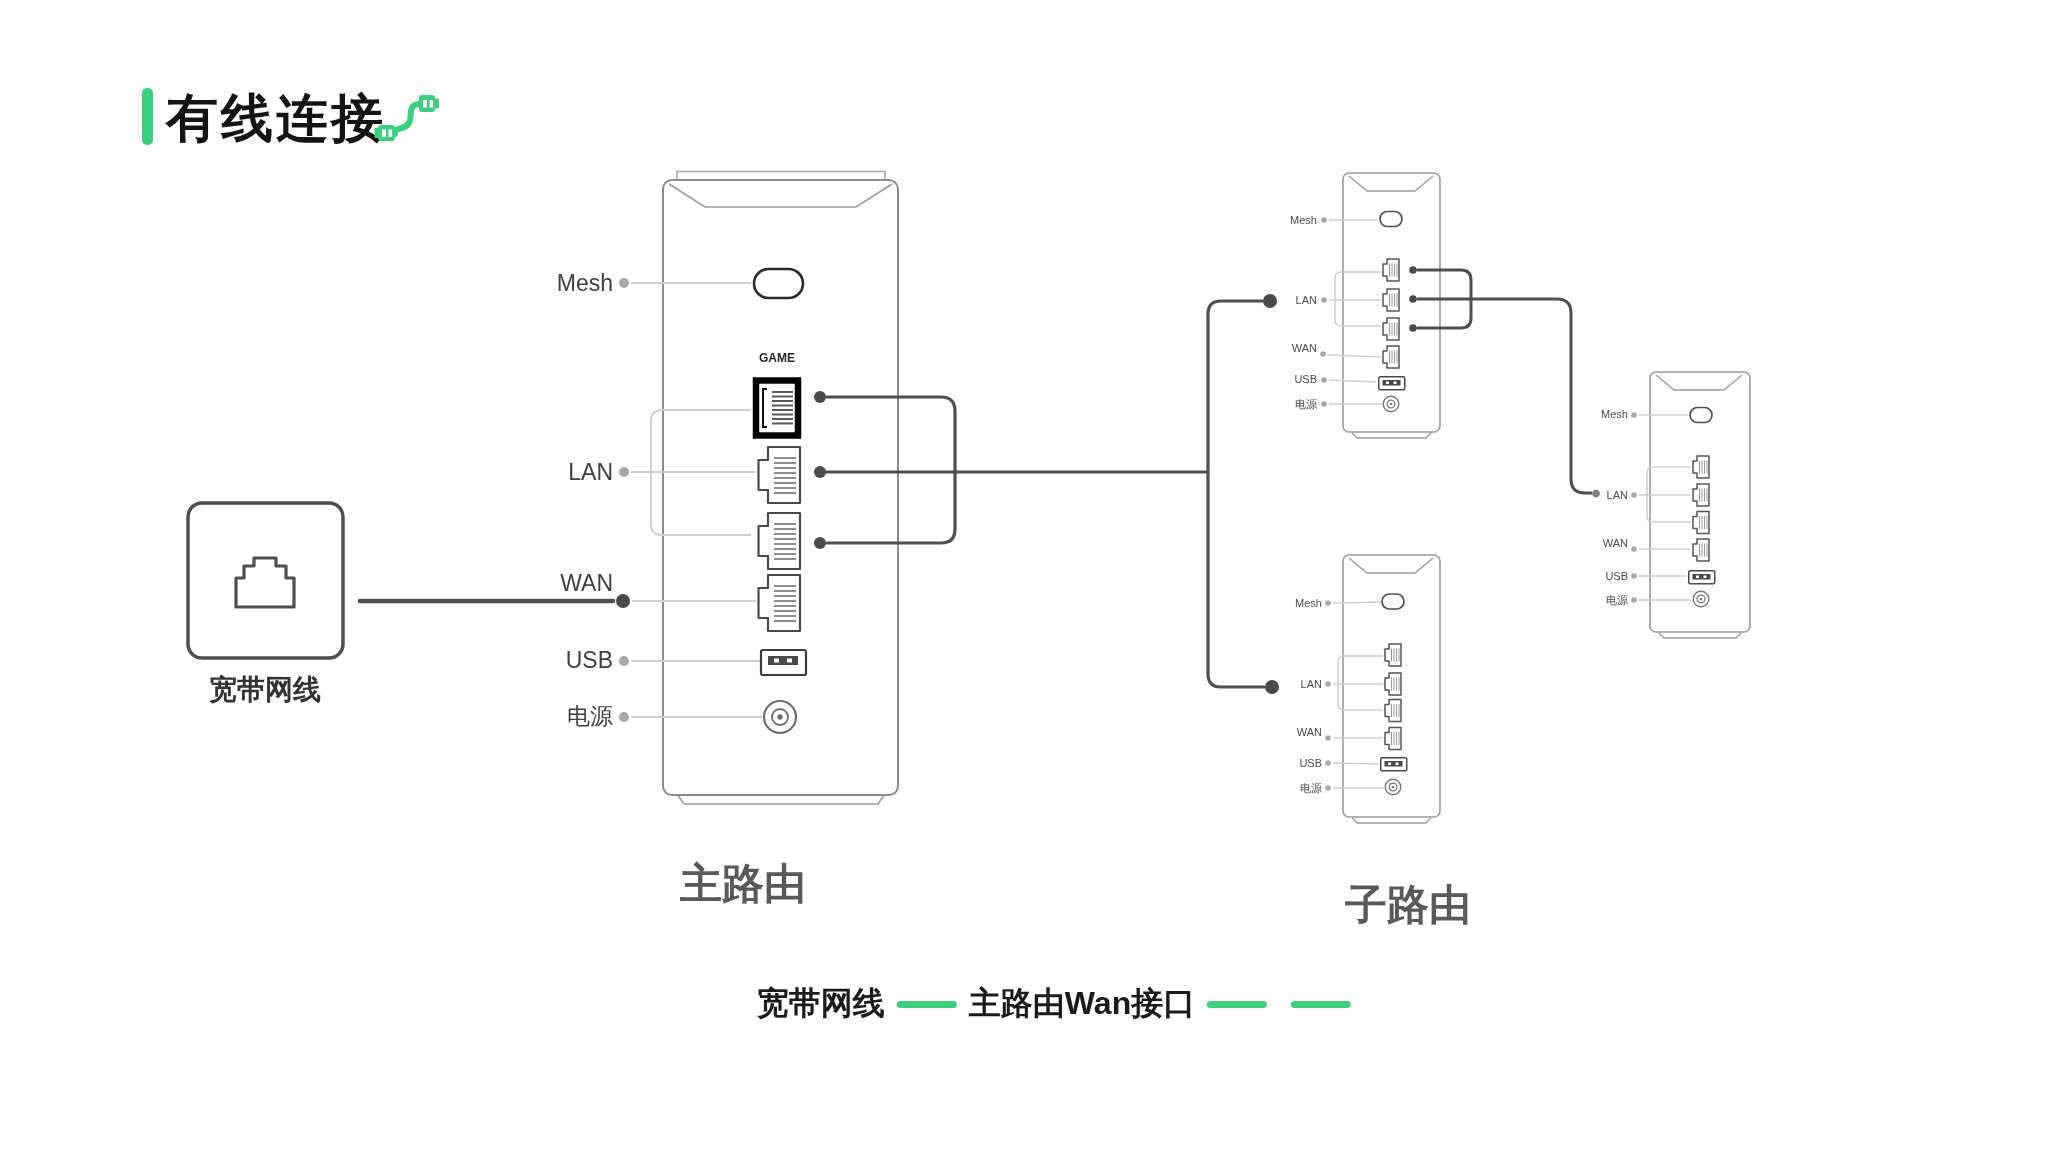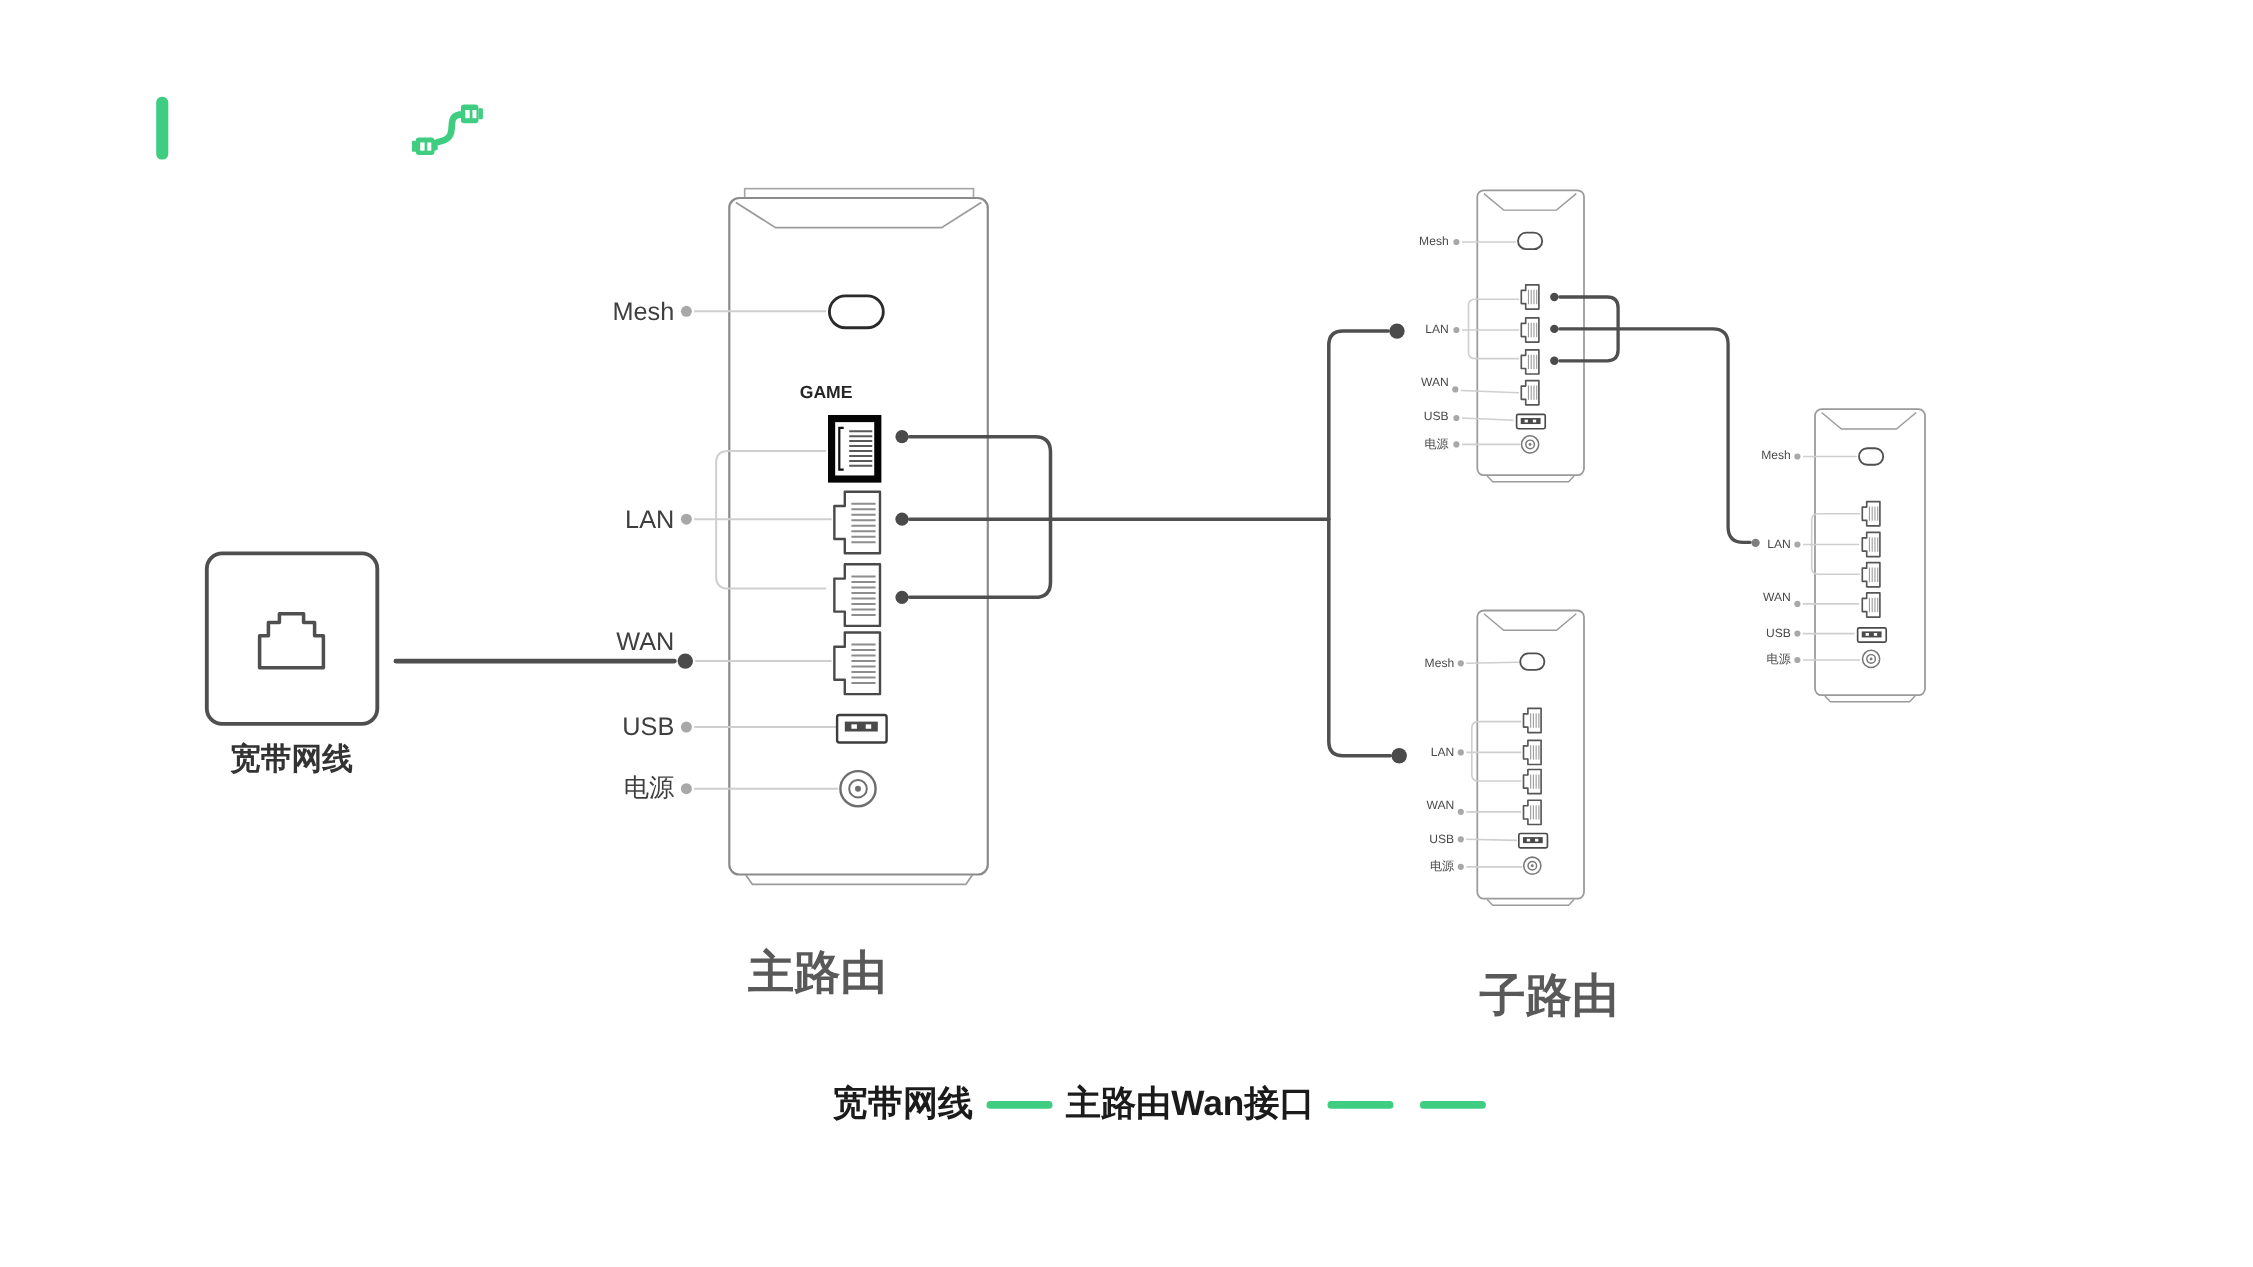--- a/index.html
+++ b/index.html
@@ -7,39 +7,40 @@
     position:relative;width:2048px;height:1152px;background:#ffffff;overflow:hidden;
     font-family:"Liberation Sans","DejaVu Sans",sans-serif;
   }
   .abs{position:absolute;}
   svg{display:block;}
   
   .accent-bar{position:absolute;left:142px;top:88px;width:11px;height:57px;border-radius:5px;background:#3ecd81;}
   .page-title{position:absolute;left:166px;top:84px;font-size:52px;font-weight:700;color:#141414;letter-spacing:3px;white-space:nowrap;}
   
   .plabel{position:absolute;left:453px;width:160px;text-align:right;font-size:23px;line-height:28px;color:#3f3f3f;white-space:nowrap;}
-  .game-label{position:absolute;left:727px;top:350px;width:100px;font-size:16px;line-height:16px;font-weight:600;color:#262626;}
+  .game-label{position:absolute;left:727px;top:350px;width:100px;text-align:center;font-size:12px;line-height:16px;font-weight:600;color:#262626;}
   
   .slabel{position:absolute;width:60px;text-align:right;font-size:11px;line-height:13px;color:#4a4a4a;white-space:nowrap;}
   .s1{left:1257px;} .s2{left:1262px;} .s3{left:1568px;}
   
   .caption{position:absolute;width:160px;text-align:center;font-size:42px;font-weight:700;color:#595959;white-space:nowrap;}
   .broadband-label{position:absolute;left:165px;top:671px;width:200px;text-align:center;font-size:28px;font-weight:600;color:#333333;}
   
   .legend-row{position:absolute;left:1060px;top:982px;transform:translateX(-50%);display:flex;align-items:center;white-space:nowrap;}
   .legend-item{font-size:32px;font-weight:700;color:#1b1b1b;}
   .legend-dash{width:60px;height:7px;border-radius:4px;background:#3ecd81;margin:0 12px;}
   .legend-note{position:absolute;left:1057px;top:1046px;transform:translateX(-50%);font-size:29px;font-weight:400;color:#8f8f8f;white-space:nowrap;}
 </style>
 </head>
 <body>
 
 <div class="canvas">
 
   <div class="accent-bar"></div>
+  <div class="page-title">有线连接</div>
   <svg class="abs" style="left:374px;top:90px;" width="66" height="56" viewBox="0 0 66 56">
     <path d="M 47,14 C 28,14 45,33 28,38 C 17,41 14,44 21,44" stroke="#3ecd81" stroke-width="6" fill="none" stroke-linecap="round"></path>
     <rect x="45" y="5" width="16" height="17" rx="3" fill="#3ecd81"></rect>
     <rect x="61" y="8.5" width="4" height="10" rx="1" fill="#3ecd81"></rect>
     <rect x="49" y="10" width="4" height="7.5" fill="#ffffff"></rect>
     <rect x="55.5" y="10" width="3.6" height="7.5" fill="#ffffff"></rect>
     <rect x="4" y="35" width="17" height="16" rx="3" fill="#3ecd81"></rect>
     <rect x="0.5" y="38" width="4" height="10" rx="1" fill="#3ecd81"></rect>
     <rect x="8" y="39.5" width="4" height="7.5" fill="#ffffff"></rect>
     <rect x="14.5" y="39.5" width="3.6" height="7.5" fill="#ffffff"></rect>

